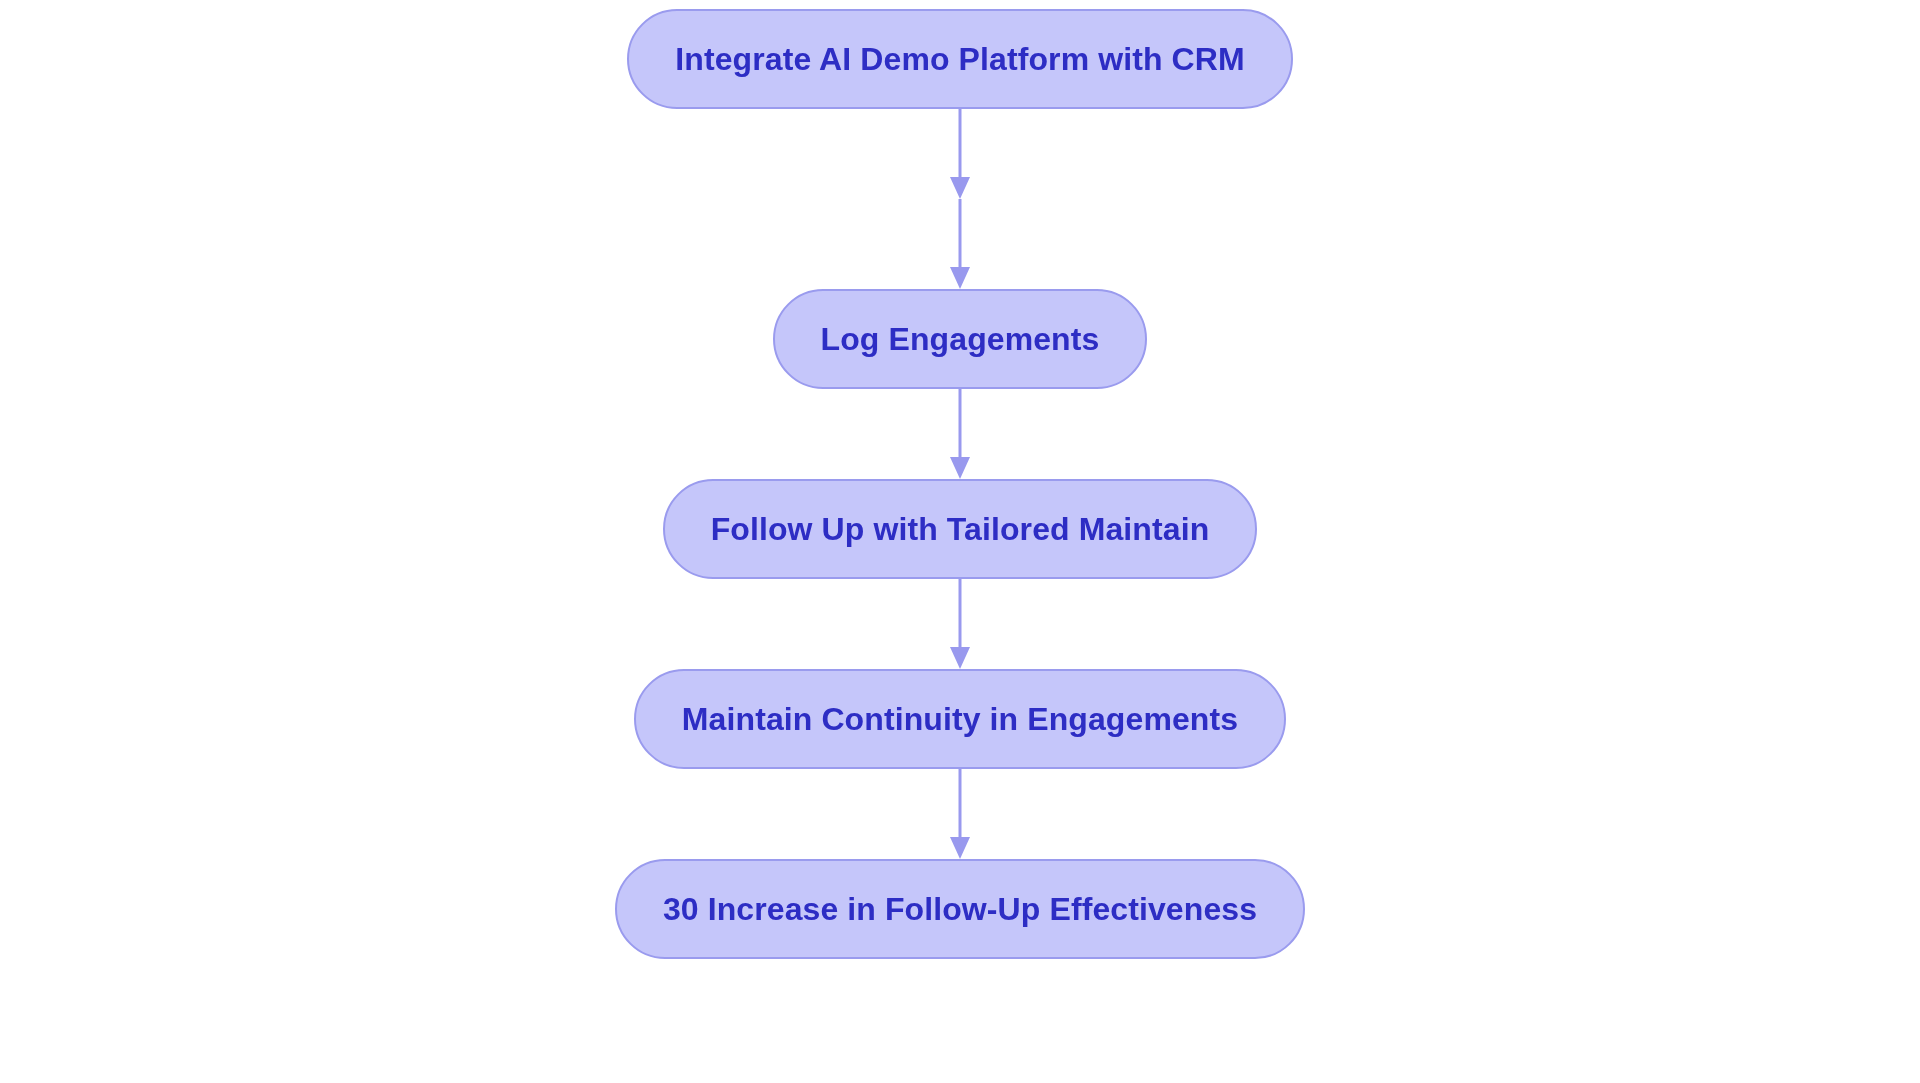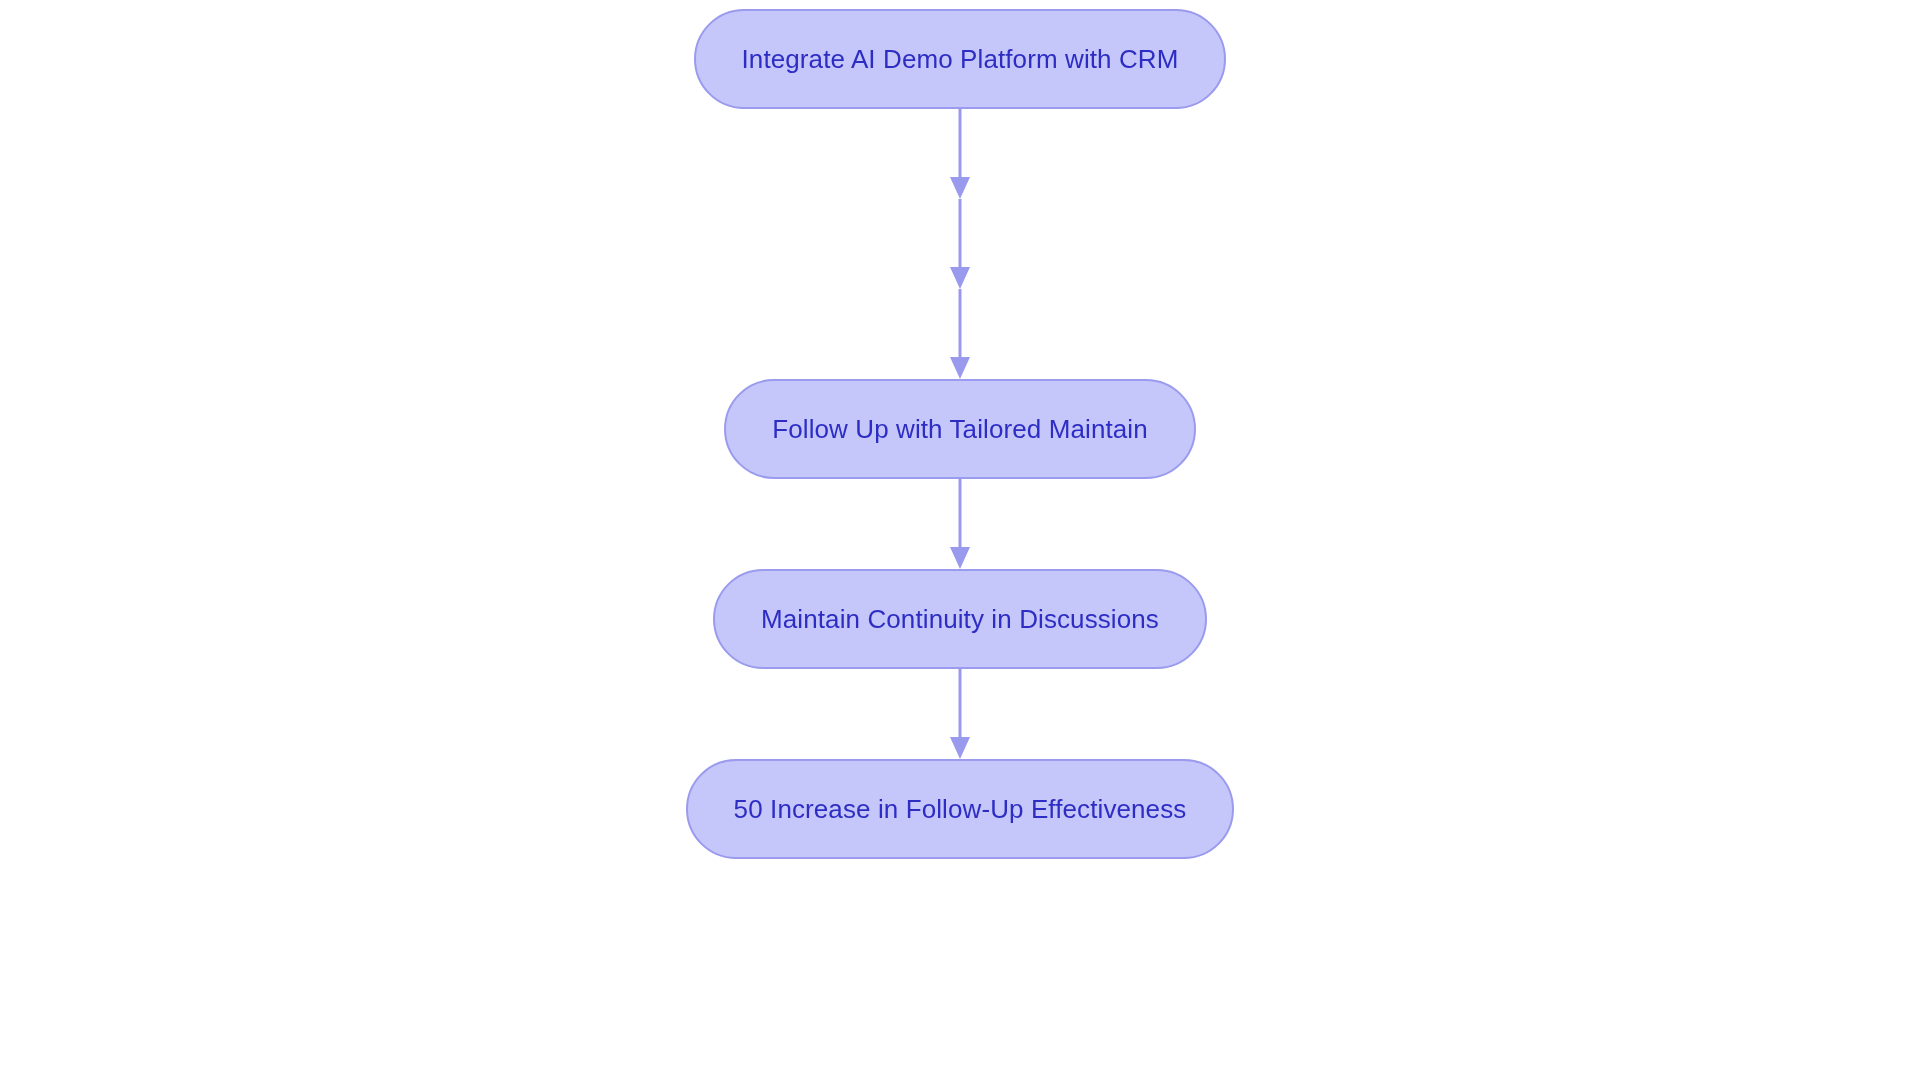--- a/index.html
+++ b/index.html
@@ -34,22 +34,22 @@
     border: 2px solid #9a9bee;
     border-radius: 50px;
     display: flex;
     align-items: center;
     justify-content: center;
     padding: 0 46px;
     flex: 0 0 auto;
   }
   .node-label {
     color: #2d2dc4;
-    font-size: 26px;
-    font-weight: 400;
+    font-size: 32px;
+    font-weight: 700;
     letter-spacing: 0.1px;
     white-space: nowrap;
     line-height: 1;
   }
 
   
   .connector {
     width: 26px;
     height: 90px;
     flex: 0 0 auto;
@@ -77,41 +77,44 @@
     <line class="conn-line" x1="13" y1="0" x2="13" y2="70"></line>
     <polygon class="conn-head" points="13,90 3,68 23,68"></polygon>
   </svg>
 
 
   <svg class="connector" viewBox="0 0 26 90" preserveAspectRatio="none" aria-hidden="true">
     <line class="conn-line" x1="13" y1="0" x2="13" y2="70"></line>
     <polygon class="conn-head" points="13,90 3,68 23,68"></polygon>
   </svg>
 
+  <div class="node">
+    <span class="node-label">Log Engagements</span>
+  </div>
 
   <svg class="connector" viewBox="0 0 26 90" preserveAspectRatio="none" aria-hidden="true">
     <line class="conn-line" x1="13" y1="0" x2="13" y2="70"></line>
     <polygon class="conn-head" points="13,90 3,68 23,68"></polygon>
   </svg>
 
   <div class="node">
     <span class="node-label">Follow Up with Tailored Maintain</span>
   </div>
 
   <svg class="connector" viewBox="0 0 26 90" preserveAspectRatio="none" aria-hidden="true">
     <line class="conn-line" x1="13" y1="0" x2="13" y2="70"></line>
     <polygon class="conn-head" points="13,90 3,68 23,68"></polygon>
   </svg>
 
   <div class="node">
-    <span class="node-label">Maintain Continuity in Discussions</span>
+    <span class="node-label">Maintain Continuity in Engagements</span>
   </div>
 
   <svg class="connector" viewBox="0 0 26 90" preserveAspectRatio="none" aria-hidden="true">
     <line class="conn-line" x1="13" y1="0" x2="13" y2="70"></line>
     <polygon class="conn-head" points="13,90 3,68 23,68"></polygon>
   </svg>
 
   <div class="node">
-    <span class="node-label">50 Increase in Follow-Up Effectiveness</span>
+    <span class="node-label">30 Increase in Follow-Up Effectiveness</span>
   </div>
 
 </div>
 
 </body></html>

